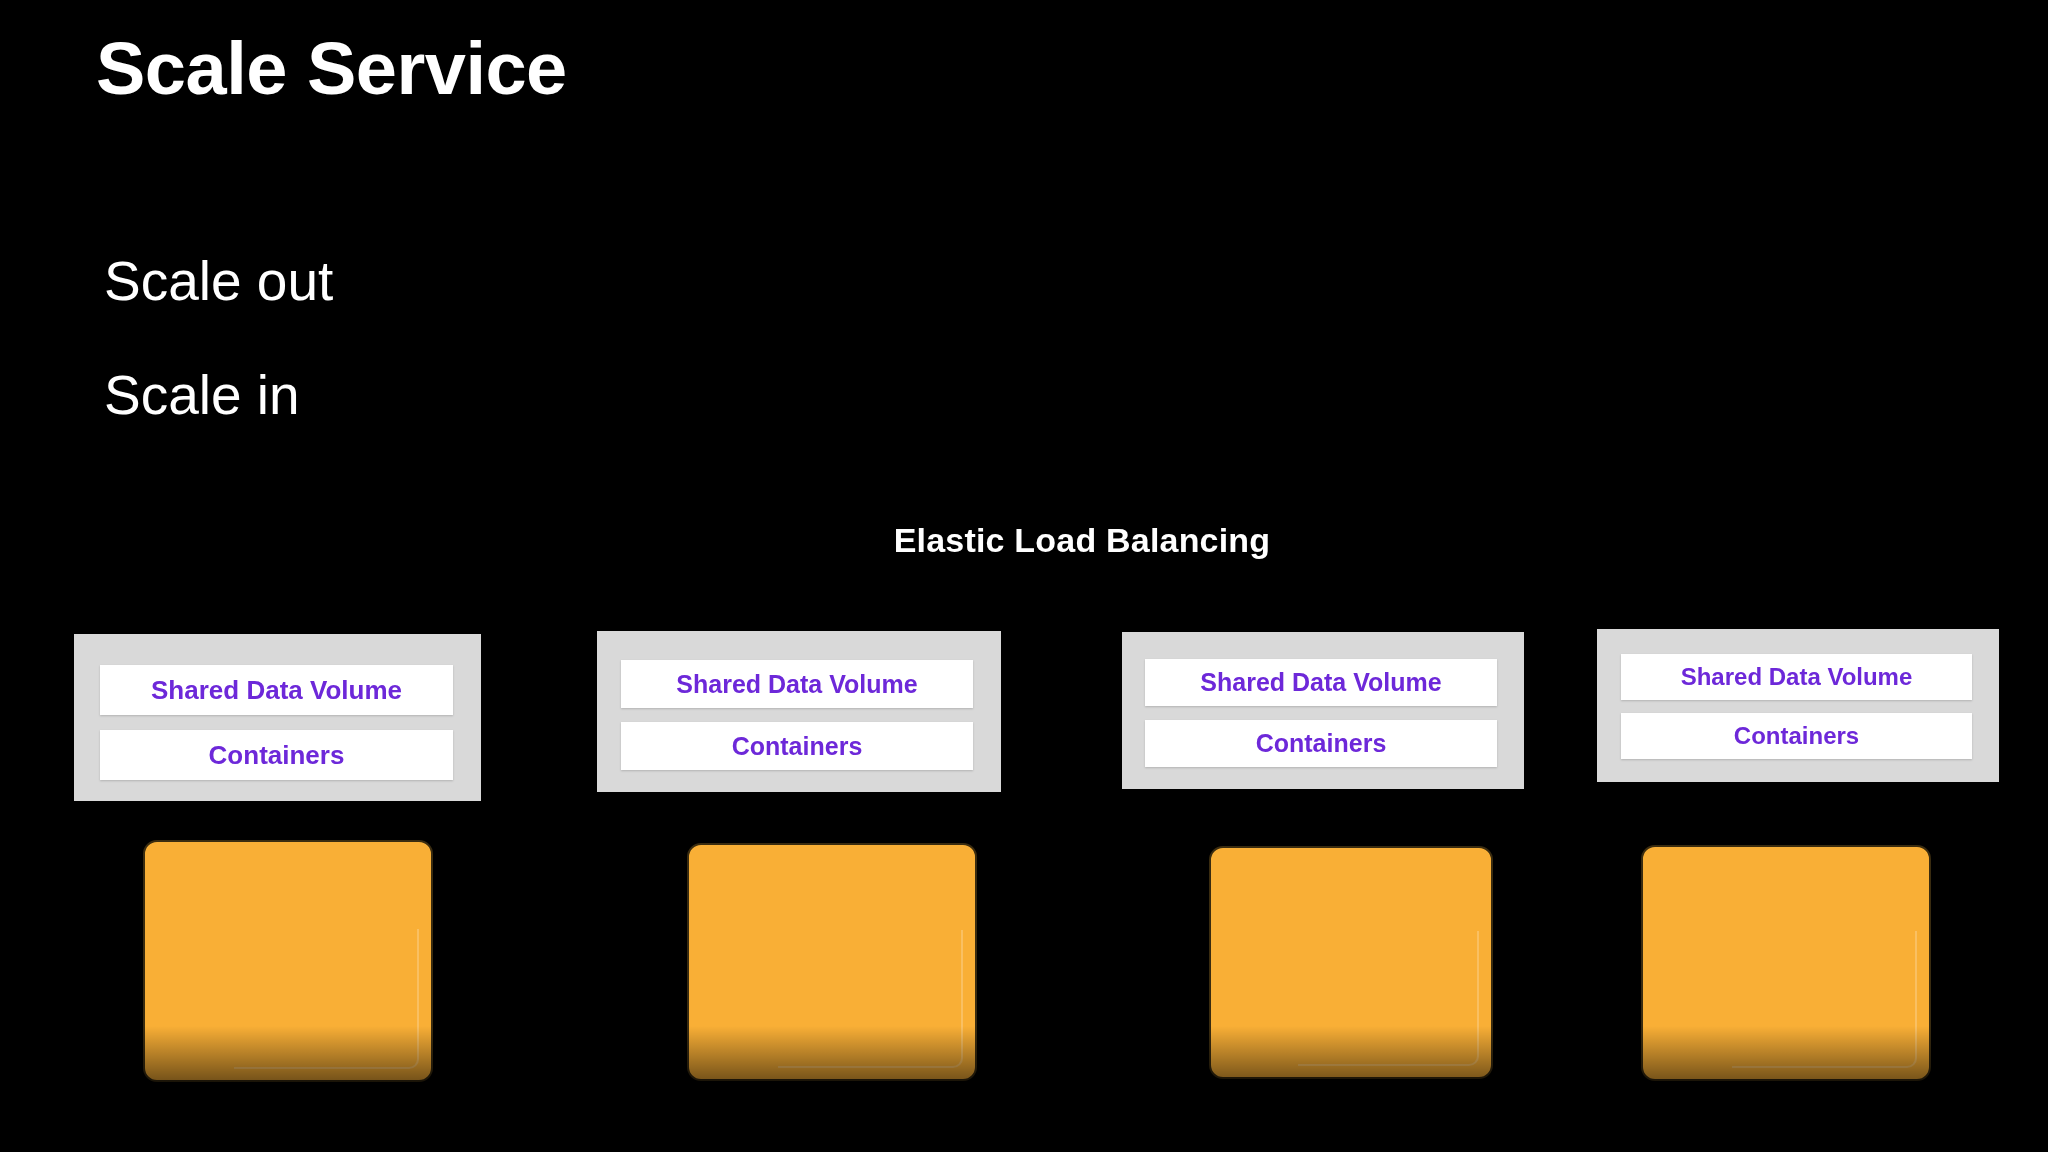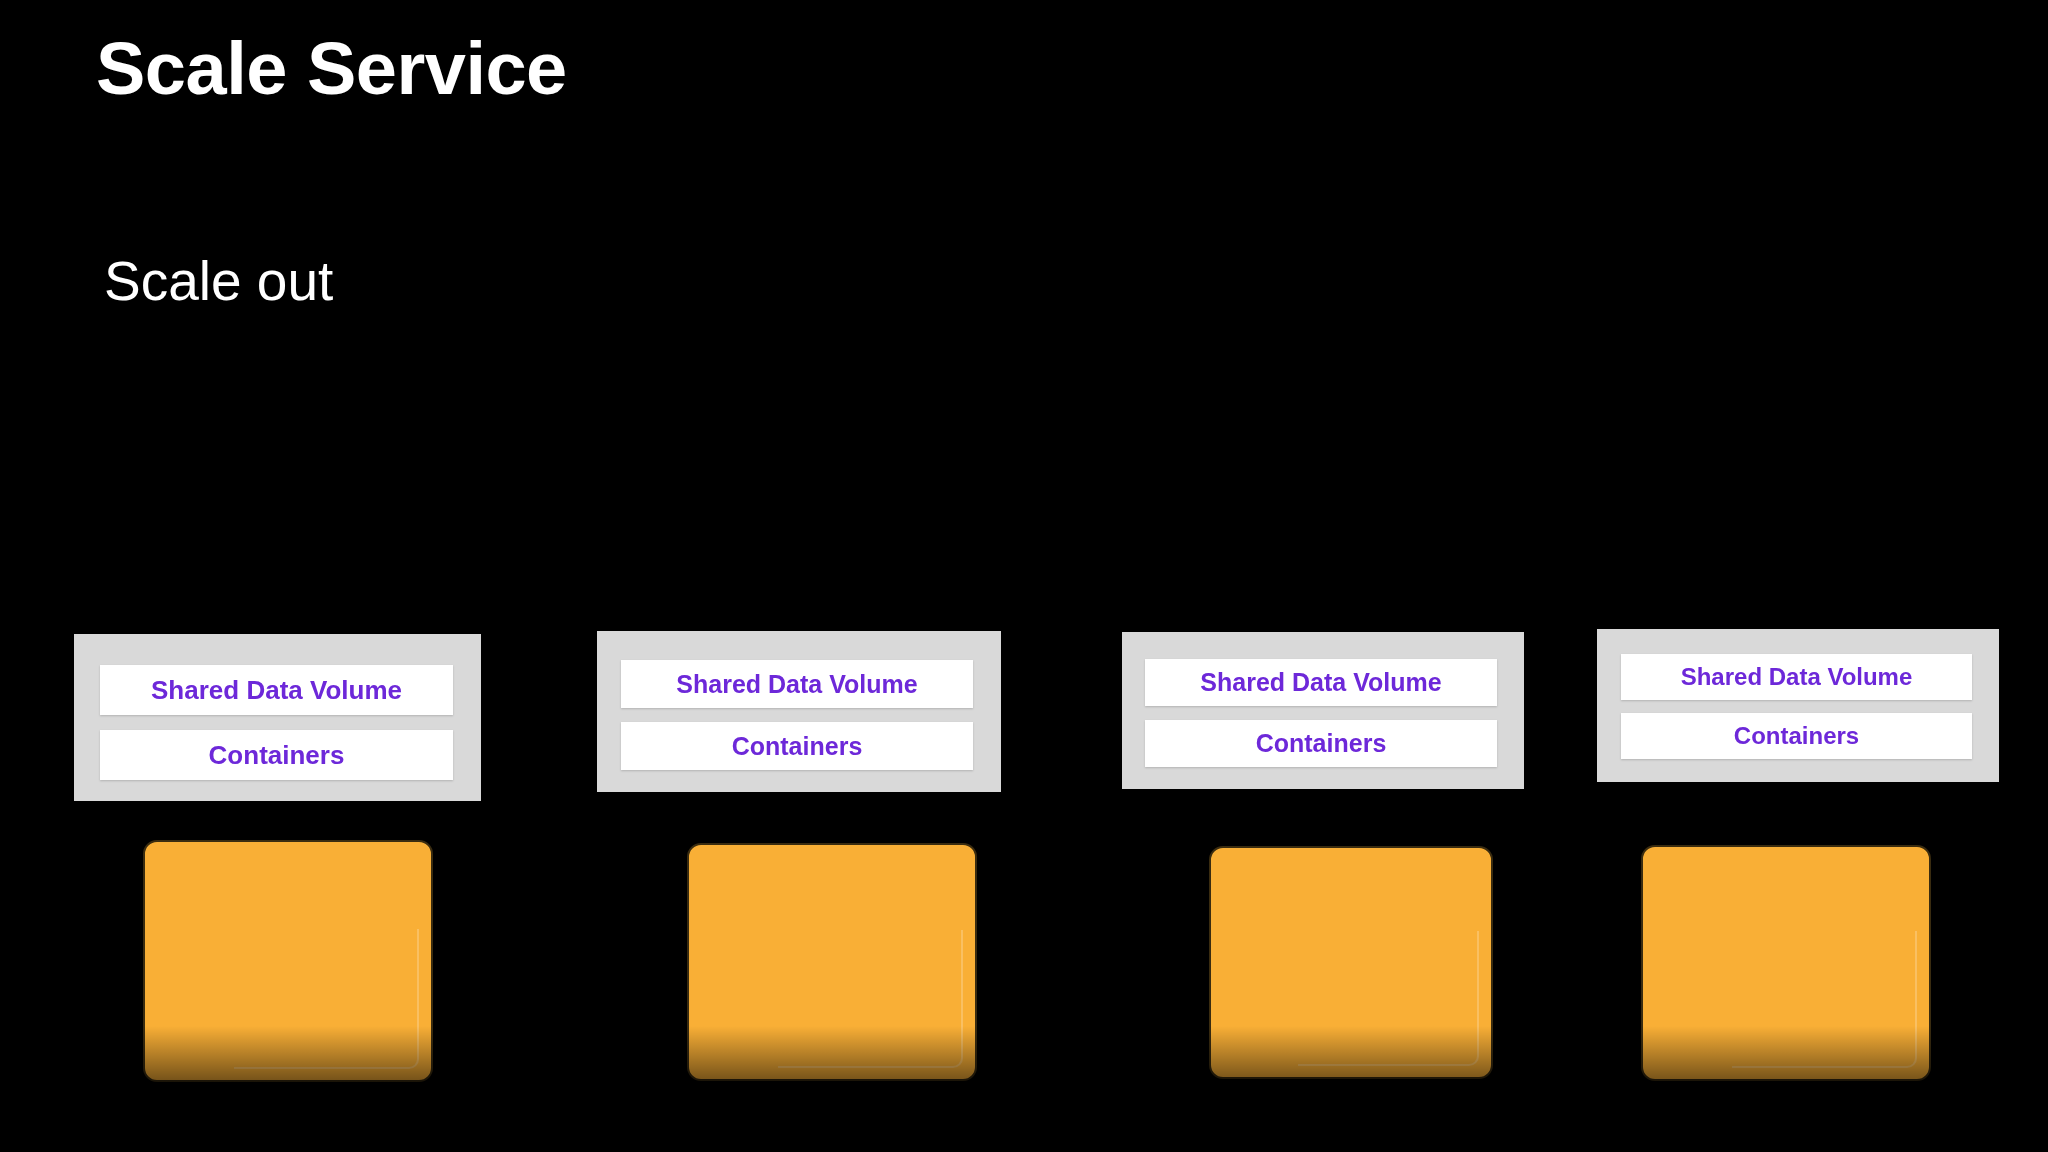--- a/index.html
+++ b/index.html
@@ -139,21 +139,25 @@
 </style>
 </head>
 <body>
 
 <div id="slide">
 
   <div class="slide-title">Scale Service</div>
 
   <div class="bullet bullet-1">Scale out</div>
 
+  <div class="bullet bullet-2">Scale in</div>
 
+  <div class="elb-label">
+    <span class="elb-inner">Elastic Load Balancing</span>
+  </div>
 
   <div class="stack-card" id="card-0">
     <div class="inner-box box-volume">Shared Data Volume</div>
     <div class="inner-box box-containers">Containers</div>
   </div>
 
   <div class="stack-card" id="card-1">
     <div class="inner-box box-volume">Shared Data Volume</div>
     <div class="inner-box box-containers">Containers</div>
   </div>

